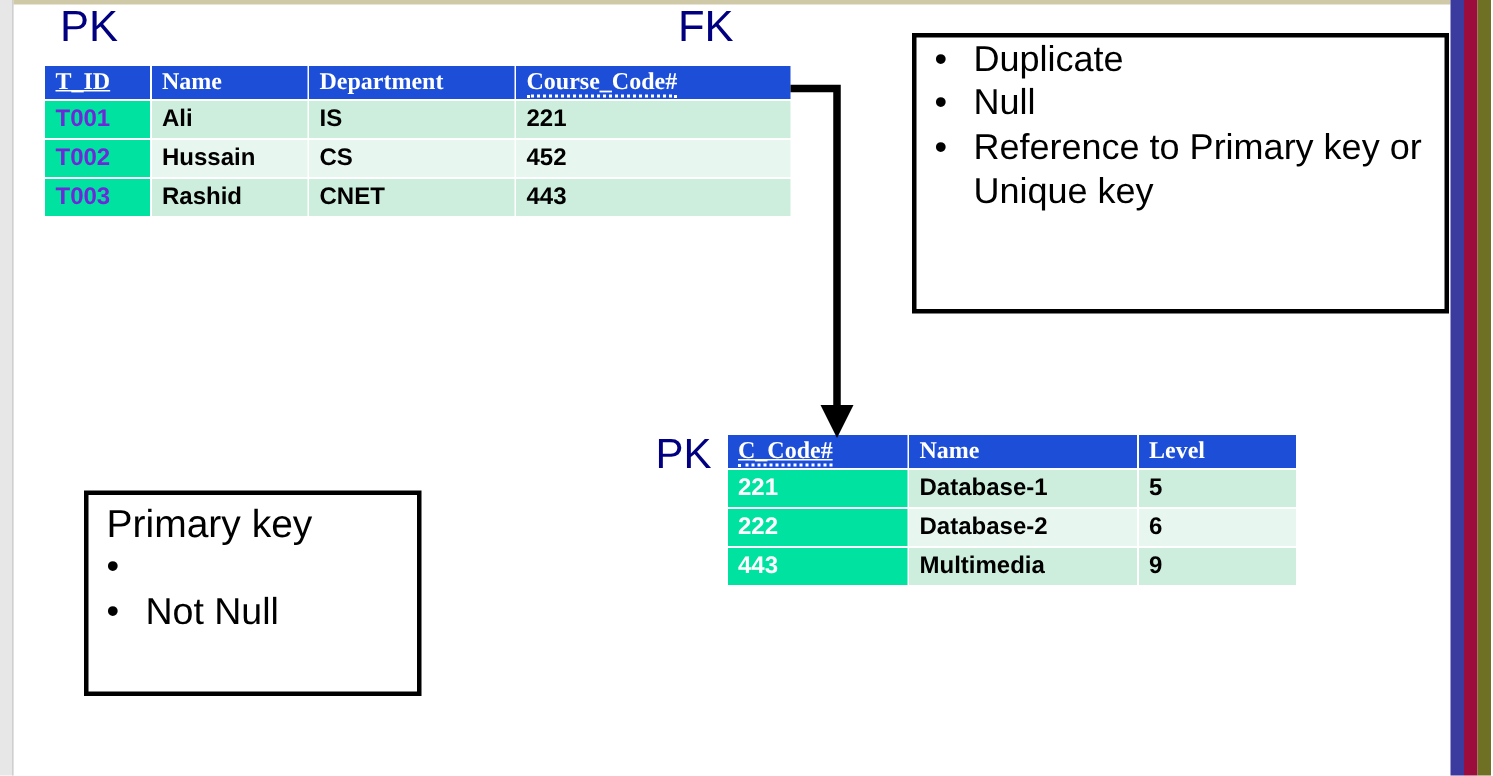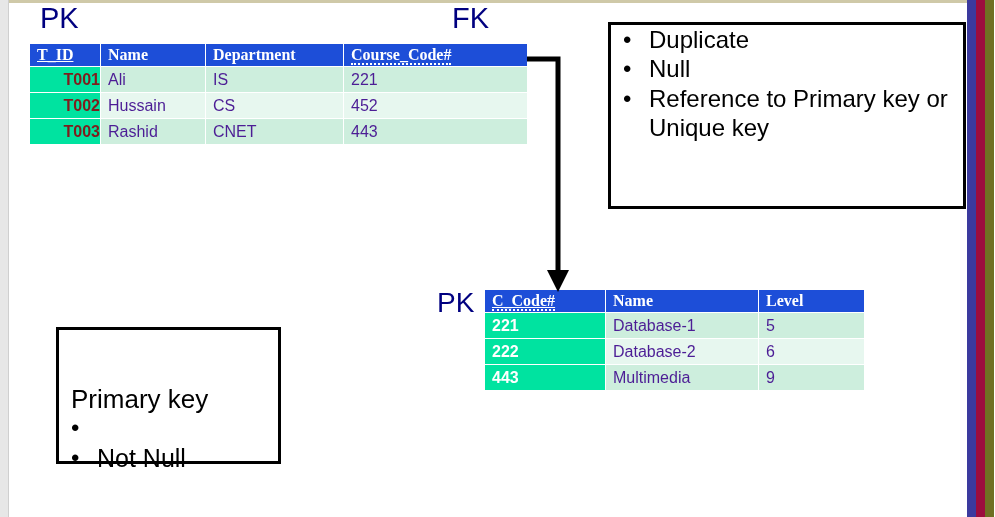--- a/index.html
+++ b/index.html
@@ -78,41 +78,40 @@
   }
   .dtable th {
     background: #1d4ed8;
     color: #ffffff;
     font-weight: bold;
     font-size: 16px;
     height: 22px;
     font-family: Liberation Serif, serif;
   }
   .dtable td {
-    color: #4c1d95;
+    color: #000000;
     font-size: 16px;
-    font-weight: normal;
+    font-weight: bold;
   }
   .hdr-underline { text-decoration: underline; }
   .hdr-dotted {
     border-bottom: 2px dotted #ffffff;
     padding-bottom: 0px;
   }
   .spell {
     border-bottom: 2px dotted #d81a1a;
     padding-bottom: 0px;
   }
 
   
   #table-teachers { left: 29px; top: 43px; width: 498px; }
   #table-teachers td.key-cell {
     background: #00e3a0;
-    color: #7f1d1d;
-    font-weight: bold;
-    text-align: right;
+    color: #6d28d9;
+    font-weight: bold;
   }
   #table-teachers tr.row-a td { background: #cdeedd; }
   #table-teachers tr.row-b td { background: #e7f7ef; }
   #table-teachers tr.row-a td.key-cell,
   #table-teachers tr.row-b td.key-cell { background: #00e3a0; }
   #table-teachers td { height: 25px; }
 
   
   #table-courses { left: 484px; top: 289px; width: 380px; }
   #table-courses td.key-cell {
@@ -159,21 +158,21 @@
   }
   .callout li .bullet {
     width: 26px;
     flex: 0 0 26px;
     font-size: 24px;
     line-height: 1.22;
   }
   .callout li .btext {
     flex: 1 1 auto;
   }
-  #pk-box .callout-title { font-size: 26px; padding-top: 20px; margin-top: 36px; }
+  #pk-box .callout-title { font-size: 26px; padding-top: 6px; }
   #pk-box li { font-size: 25px; line-height: 1.2; }
 
   
   #connector { position: absolute; left: 518px; top: 48px; }
 </style>
 </head>
 <body>
 
 <div id="slide">
 

